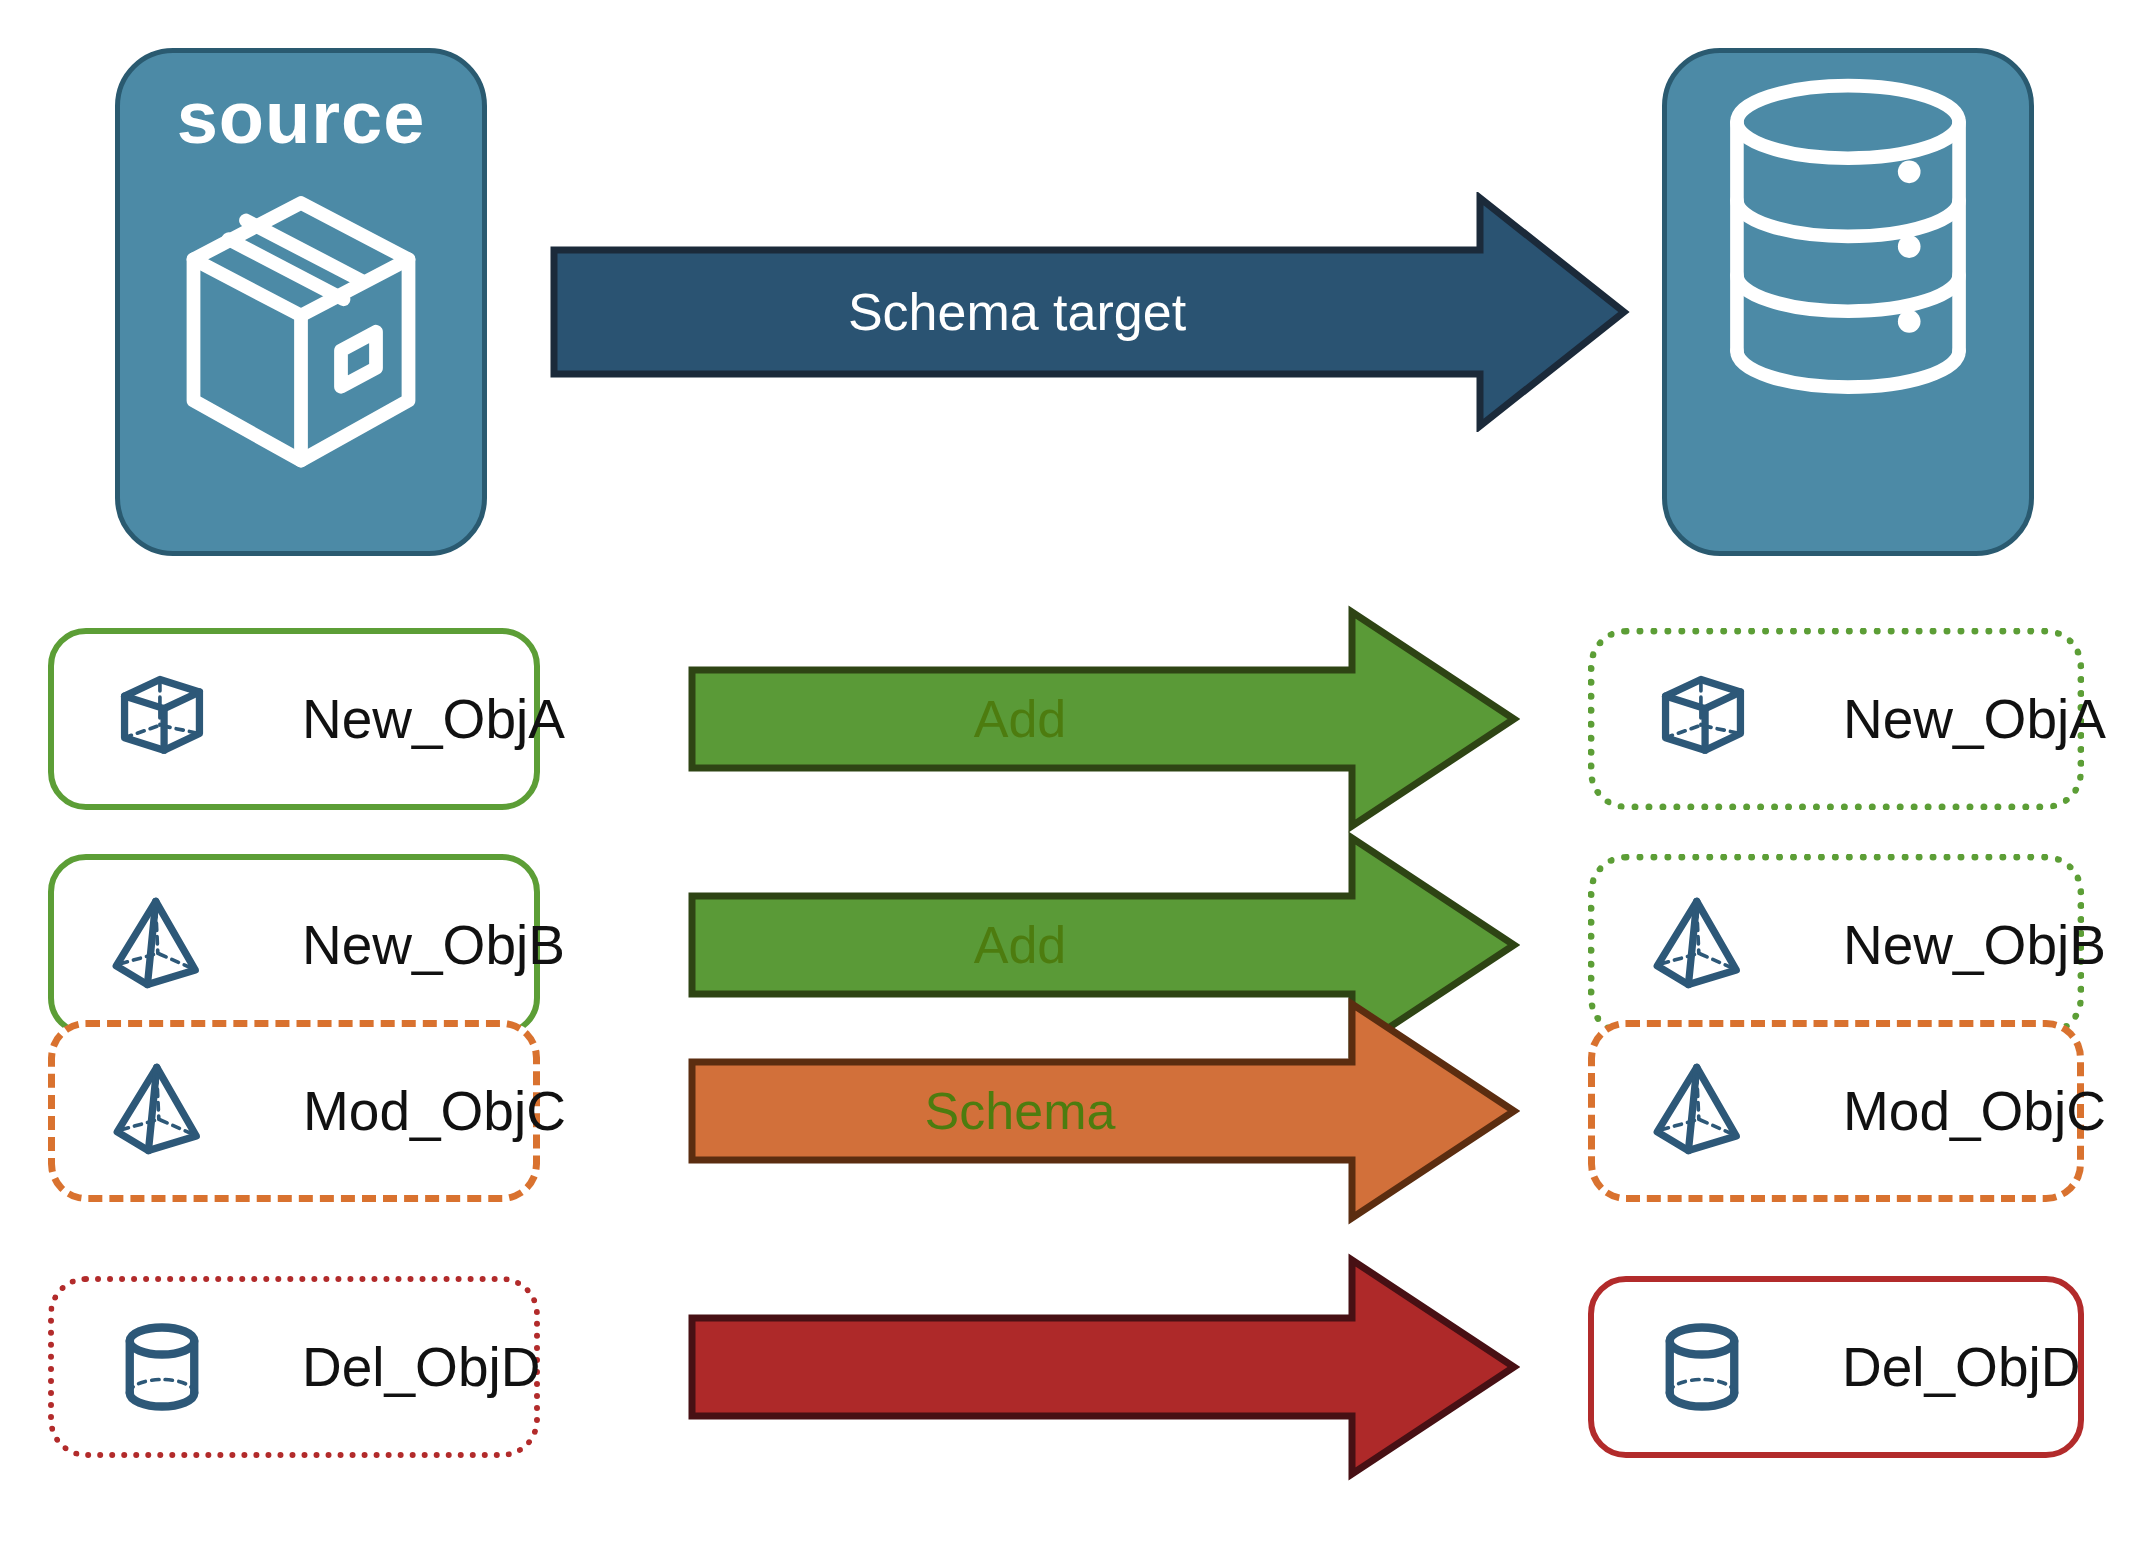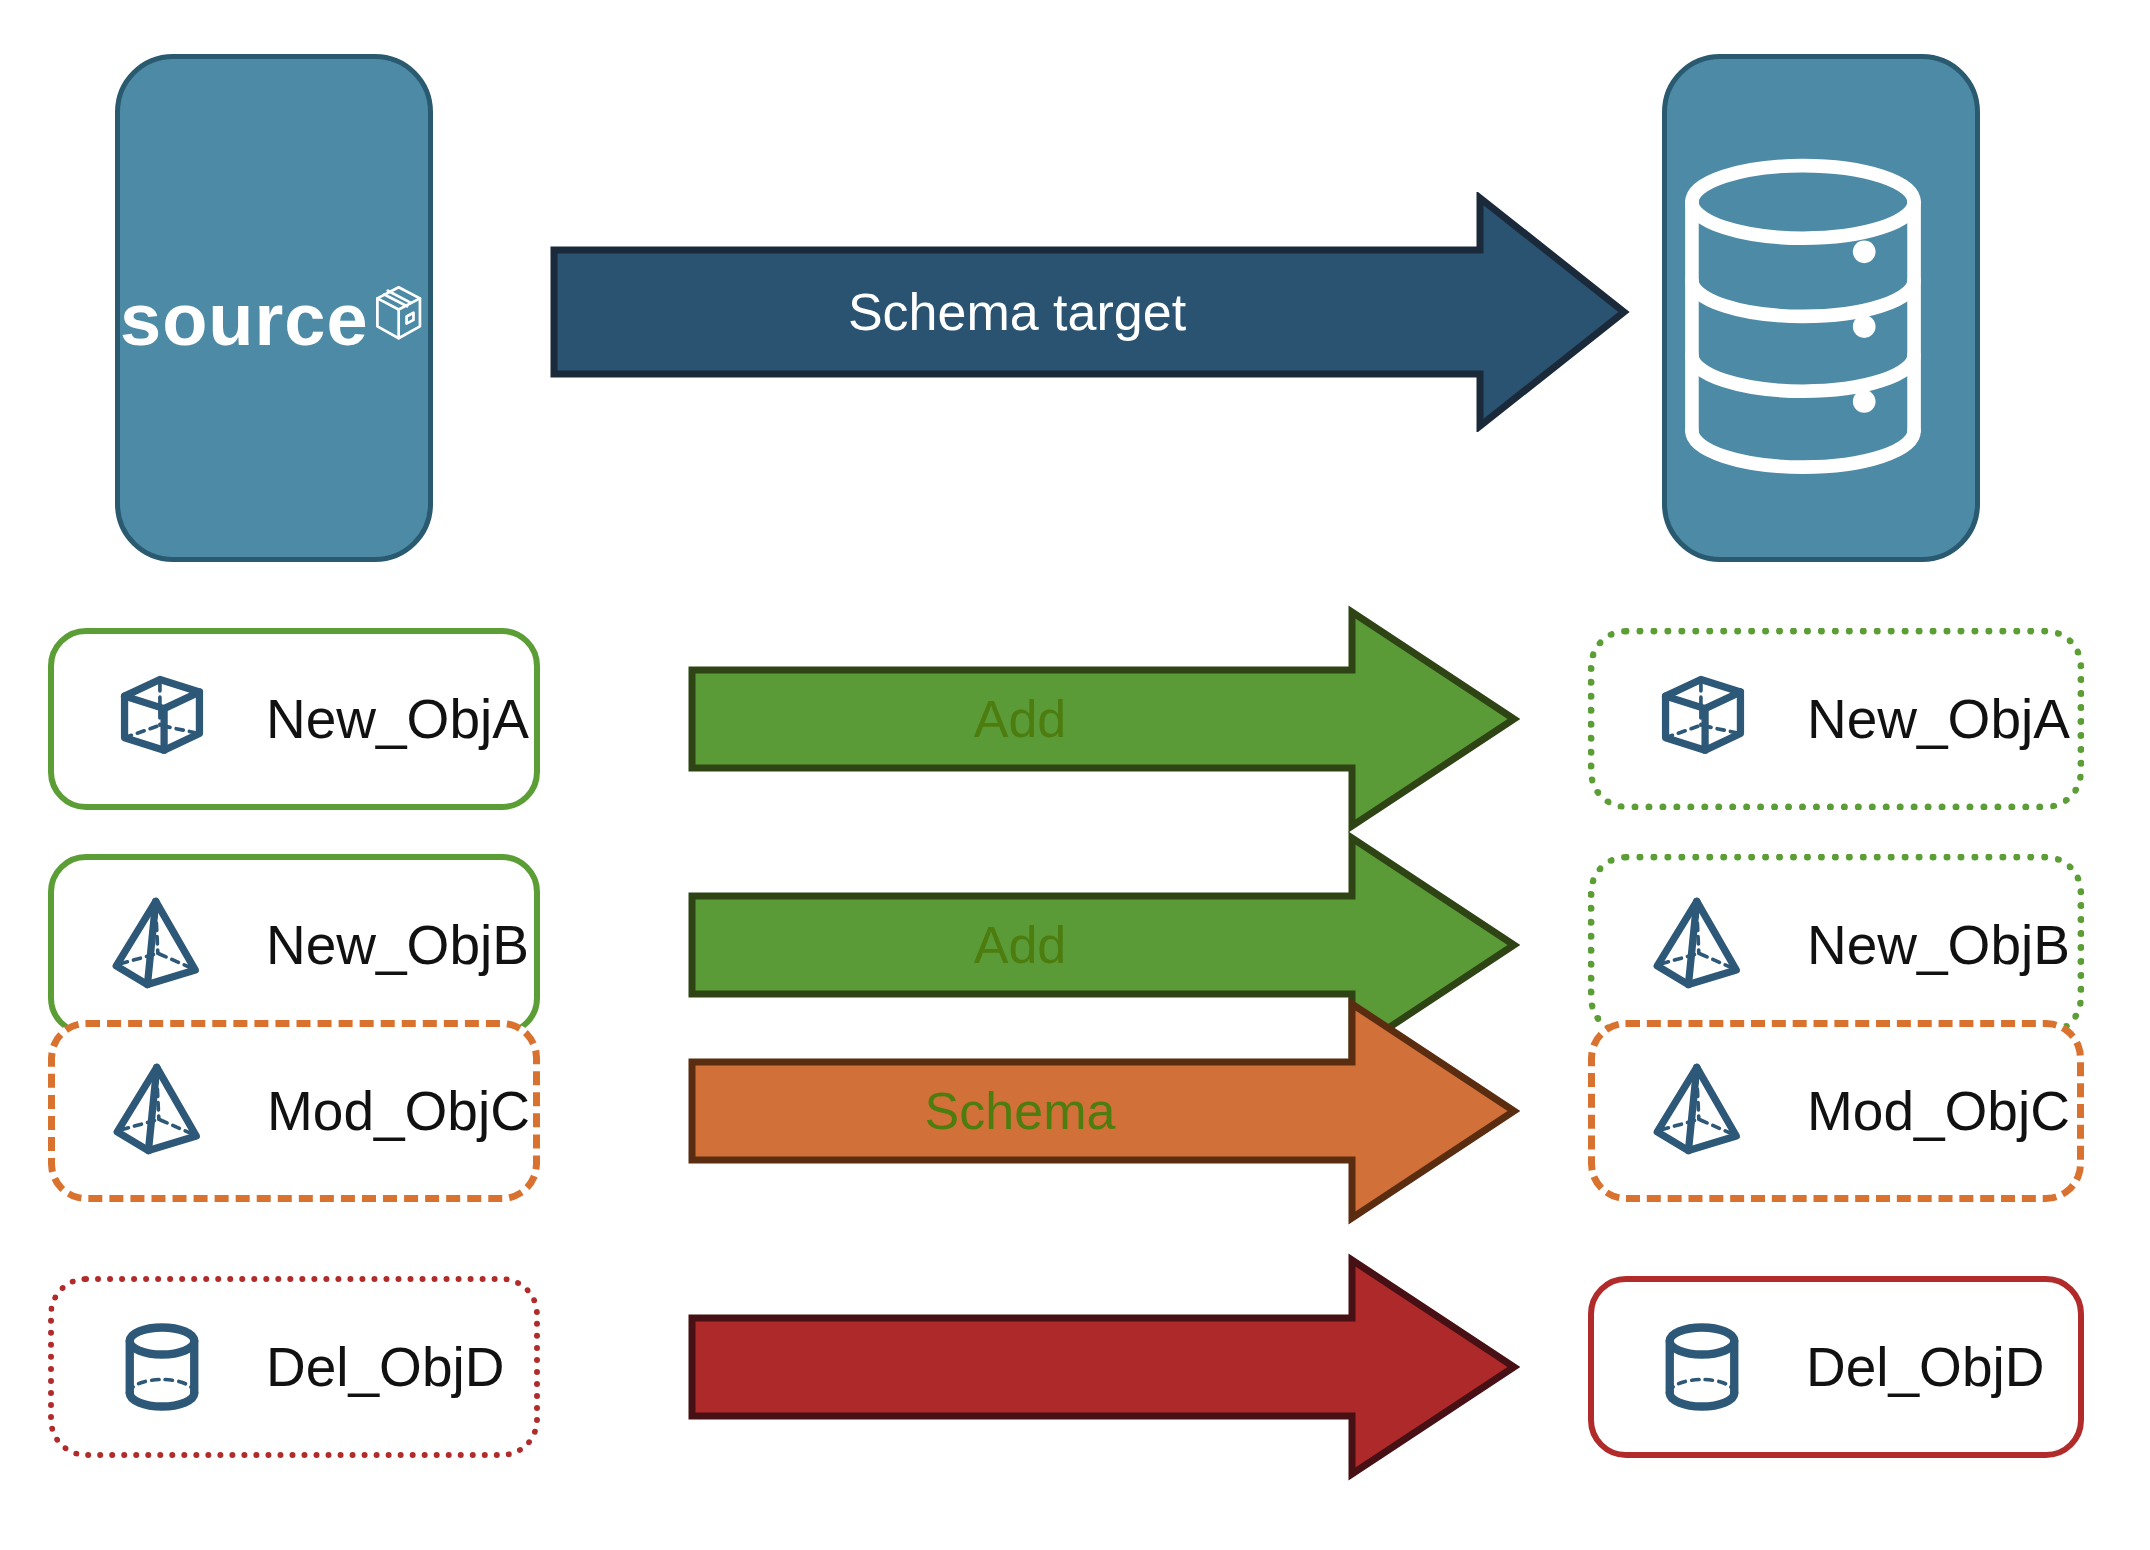--- a/index.html
+++ b/index.html
@@ -9,40 +9,40 @@
     --upd-fill:#D2703A; --upd-border:#5B2D10;
     --del-fill:#AE2929; --del-border:#471014;
     --green:#5C9E36; --orange:#D9722F; --red:#B22B2B;
     --ink:#111111;
   }
   html,body{margin:0;padding:0;background:#fff;}
   .canvas{position:relative;width:2150px;height:1550px;background:#ffffff;
           font-family:"Liberation Sans",sans-serif;overflow:hidden;}
 
   
-  .node{position:absolute;top:54px;width:318px;height:508px;box-sizing:border-box;
+  .node{position:absolute;top:48px;width:372px;height:508px;box-sizing:border-box;
         background:var(--node-fill);border:5px solid var(--node-border);border-radius:58px;
-        display:flex;flex-direction:row;align-items:center;}
+        display:flex;flex-direction:column;align-items:center;}
   .node.source{left:115px;}
   .node.target{left:1662px;}
   .node-title{color:#fff;font-size:74px;font-weight:bold;margin-top:22px;letter-spacing:1px;}
   .node-icon{margin-top:10px;}
 
   
   .main-arrow{position:absolute;left:550px;top:192px;}
   .main-arrow polygon{fill:var(--flow-fill);stroke:var(--flow-border);stroke-width:7;}
   .main-arrow-label{position:absolute;left:554px;top:250px;width:926px;height:124px;
         display:flex;align-items:center;justify-content:center;color:#fff;font-size:52px;}
 
   
   .row{position:absolute;left:0;width:2150px;height:230px;}
   .row.r0{top:604px;} .row.r1{top:830px;padding-left:24px;} .row.r2{top:996px;} .row.r3{top:1252px;}
 
   .obj-box{position:absolute;top:24px;height:182px;width:492px;box-sizing:border-box;
-        border-radius:38px;background:#fff;display:flex;align-items:center;}
+        border-radius:38px;background:#fff;display:flex;align-items:center;gap:36px;}
   .obj-box.left{left:48px;}
   .obj-box.right{left:1588px;width:496px;}
   .obj-icon{width:104px;height:104px;margin-left:56px;flex:0 0 auto;}
   .obj-label{margin-left:52px;font-size:55px;color:var(--ink);white-space:nowrap;}
 
   .b-solid-green{border:6px solid var(--green);}
   .b-dotted-green{border:7px dotted var(--green);}
   .b-dashed-orange{border:7px dashed var(--orange);}
   .b-dotted-red{border:6px dotted var(--red);}
   .b-solid-red{border:6px solid var(--red);}

